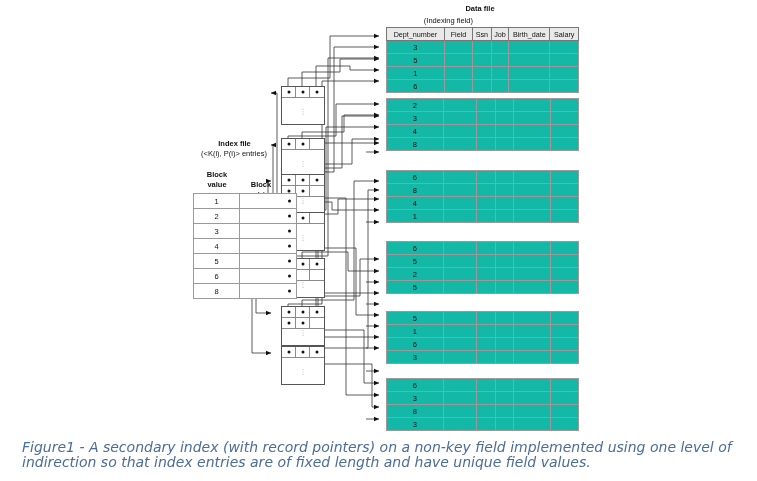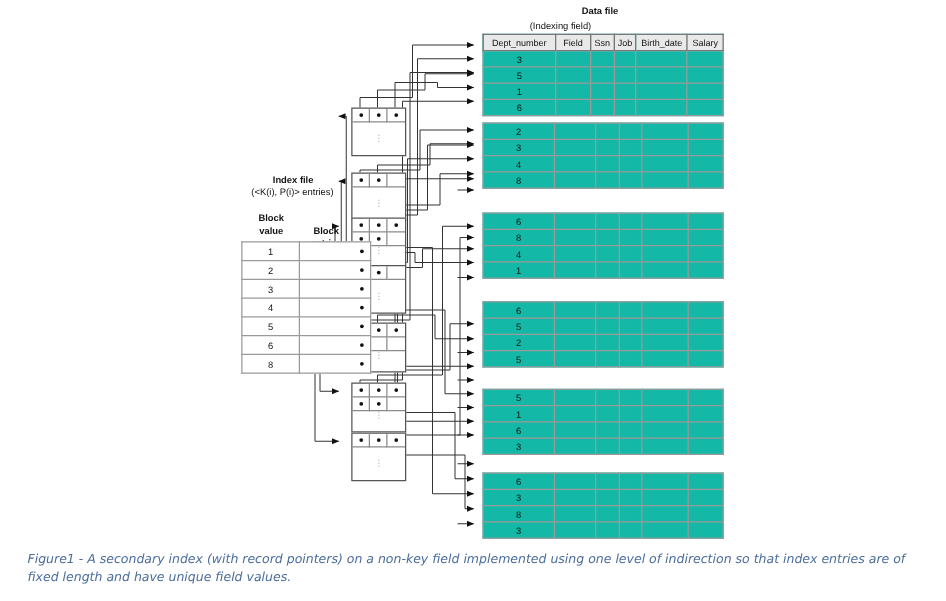--- a/index.html
+++ b/index.html
@@ -48,21 +48,21 @@
   .pcell{width:14px;border-right:1px solid #8a8a8a;border-bottom:1px solid #8a8a8a;position:relative;box-sizing:border-box;}
   .pcell:last-child{border-right:none;}
   .pcell.filled::after{content:"";position:absolute;left:50%;top:50%;width:3px;height:3px;
       background:#111;border-radius:50%;transform:translate(-50%,-50%);}
   .pfill{height:10px;}
   .pdots{text-align:center;font-size:7px;line-height:3.5px;color:#9a9a9a;letter-spacing:0;padding-top:2px;height:14px;}
 
   
   #caption{position:absolute;left:22px;top:440px;width:716px;
       font-family:"DejaVu Sans", sans-serif;
-      font-style:italic;font-size:10px;line-height:15px;color:#4a6c9b;}
+      font-style:italic;font-size:14px;line-height:15px;color:#4a6c9b;}
 </style>
 </head>
 <body>
 
 <div class="canvas">
 
   <svg class="wires" viewBox="0 0 757 481">
     <defs>
       <marker id="ah" markerWidth="6" markerHeight="6" refX="5.4" refY="3" orient="auto" markerUnits="userSpaceOnUse">
         <path d="M0,0.6 L5.6,3 L0,5.4 z" fill="#111"></path>

